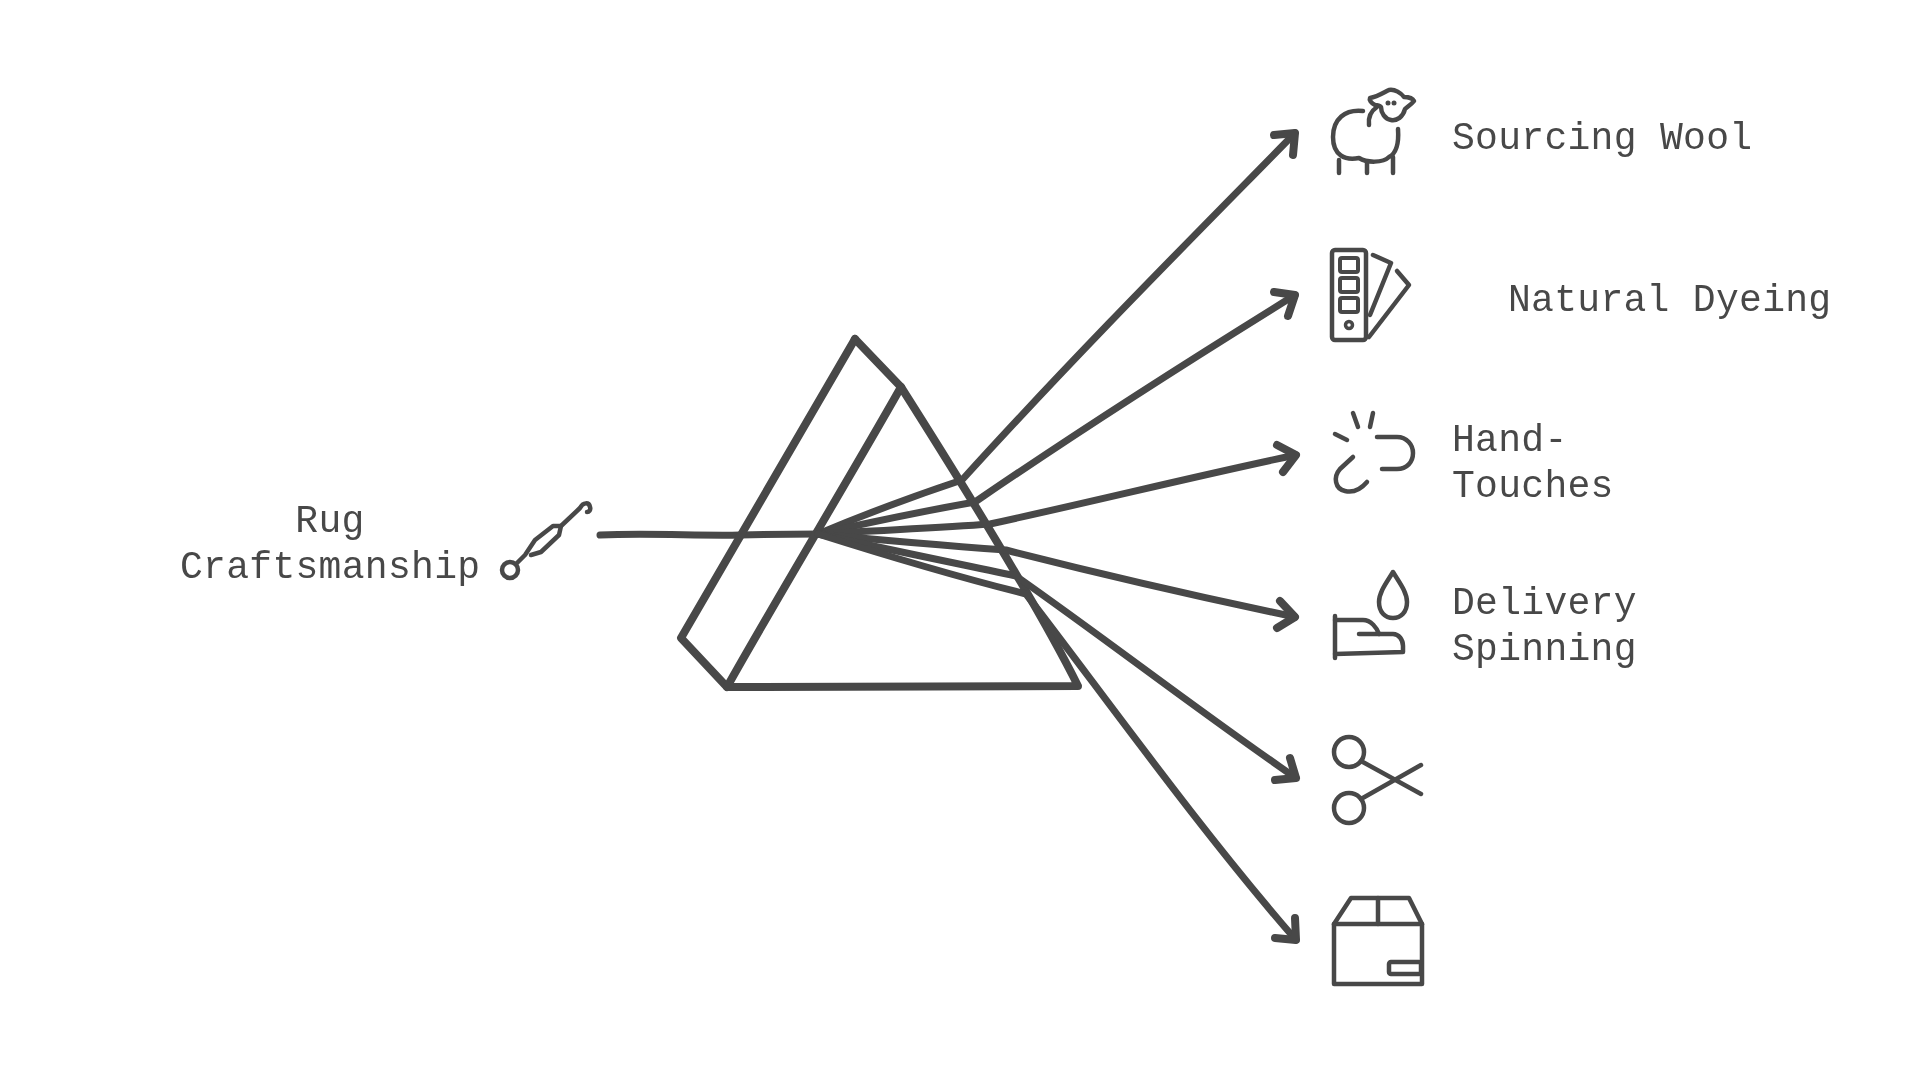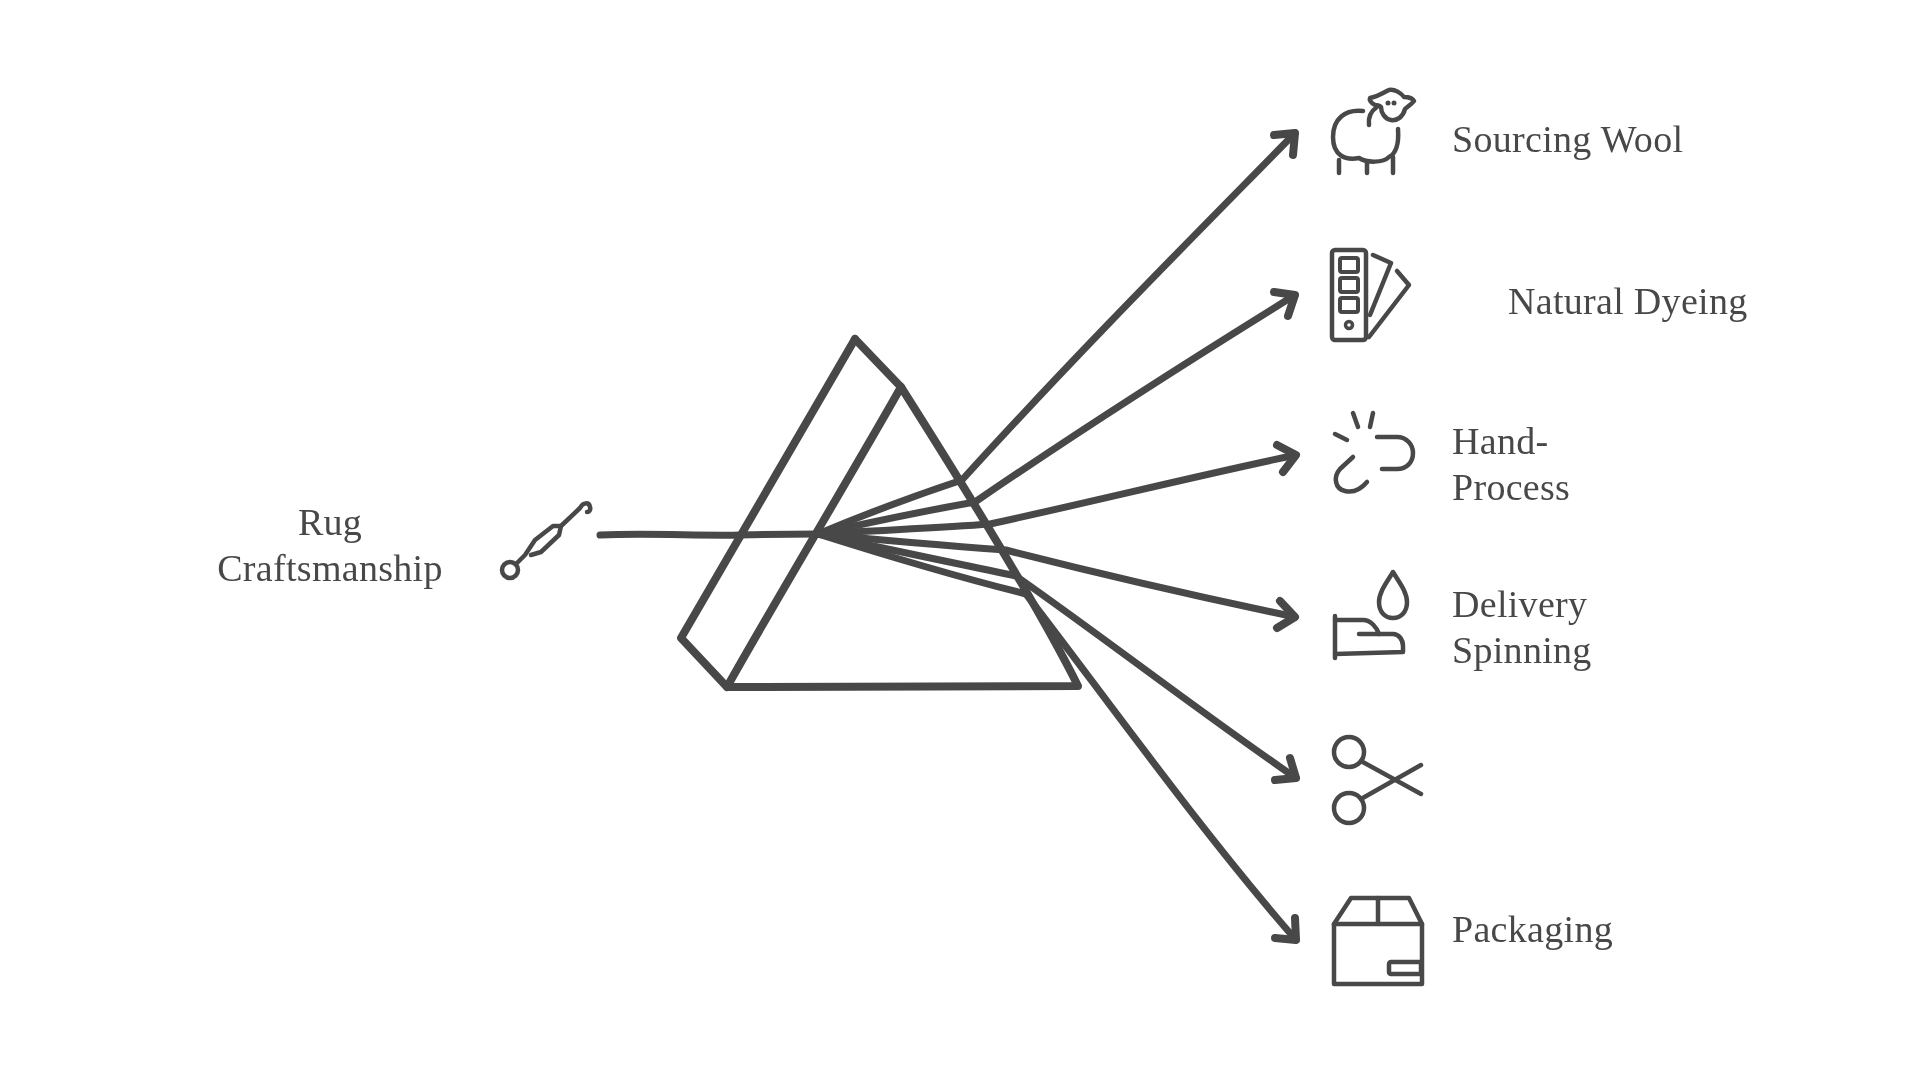--- a/index.html
+++ b/index.html
@@ -1,20 +1,20 @@
 <!DOCTYPE html>
 <html><head>
 <meta charset="utf-8">
 <style>
   html, body { margin: 0; padding: 0; background: #ffffff; }
   body { width: 1920px; height: 1080px; position: relative; overflow: hidden;
          font-family: "Liberation Sans", "DejaVu Sans", sans-serif; color: #484848; }
   .canvas { position: absolute; left: 0; top: 0; width: 1920px; height: 1080px; }
   .lbl { position: absolute; font-size: 38px; line-height: 46px; color: #484848;
-         font-family: Liberation Serif, serif; font-weight: 400;
+         font-family: Liberation Mono, monospace; font-weight: 400;
          letter-spacing: 0.3px; white-space: nowrap; }
   .lbl span { display: block; }
   .source-lbl { text-align: center; }
   .icon { position: absolute; }
   svg .st { fill: none; stroke: #484848; stroke-linecap: round; stroke-linejoin: round; }
 </style>
 </head>
 <body>
 
 <div class="canvas">
@@ -89,21 +89,21 @@
     <span>Natural Dyeing</span>
   </div>
 
   <svg class="icon" style="left:1325px; top:405px;" width="100" height="100" viewBox="0 0 100 100">
     <path class="st" stroke-width="4.5" d="M28,8 L33,22 M48,8 L45,22 M10,29 L22,35"></path>
     <path class="st" stroke-width="4.5" d="M52,32 L72,32 C82,32 88,40 88,48 C88,57 82,64 72,64 L57,64"></path>
     <path class="st" stroke-width="4.5" d="M28,52 L15,64 C8,72 10,84 20,86 C28,88 36,84 42,77"></path>
   </svg>
   <div class="lbl" style="left:1452px; top:418px;">
     <span>Hand-</span>
-    <span>Process</span>
+    <span>Touches</span>
   </div>
 
   <svg class="icon" style="left:1325px; top:568px;" width="100" height="100" viewBox="0 0 100 100">
     <path class="st" stroke-width="4.5" d="M68,4 C62,14 54,24 54,34 C54,44 60,50 68,50 C76,50 82,44 82,34 C82,24 74,14 68,4 Z"></path>
     <path class="st" stroke-width="4.5" d="M10,48 L10,90"></path>
     <path class="st" stroke-width="4.5" d="M10,52 L38,52 C46,52 52,60 54,66"></path>
     <path class="st" stroke-width="4.5" d="M34,66 L68,66 C74,66 78,72 78,78 L78,84 L10,86"></path>
   </svg>
   <div class="lbl" style="left:1452px; top:581px;">
     <span>Delivery</span>
@@ -117,16 +117,15 @@
     <path class="st" stroke-width="4.5" d="M36,69 L96,35"></path>
   </svg>
 
   <svg class="icon" style="left:1325px; top:890px;" width="100" height="100" viewBox="0 0 100 100">
     <path class="st" stroke-width="4.5" d="M9,34 L9,94 L97,94 L97,34 Z"></path>
     <path class="st" stroke-width="4.5" d="M9,34 L26,8 L84,8 L97,34"></path>
     <path class="st" stroke-width="4.5" d="M53,8 L53,34"></path>
     <rect class="st" stroke-width="4.5" x="68" y="72" width="32" height="12" rx="2" transform="translate(-4,0)"></rect>
   </svg>
   <div class="lbl" style="left:1452px; top:906px;">
-    <span>Packaging</span>
   </div>
 
 </div>
 
 </body></html>

